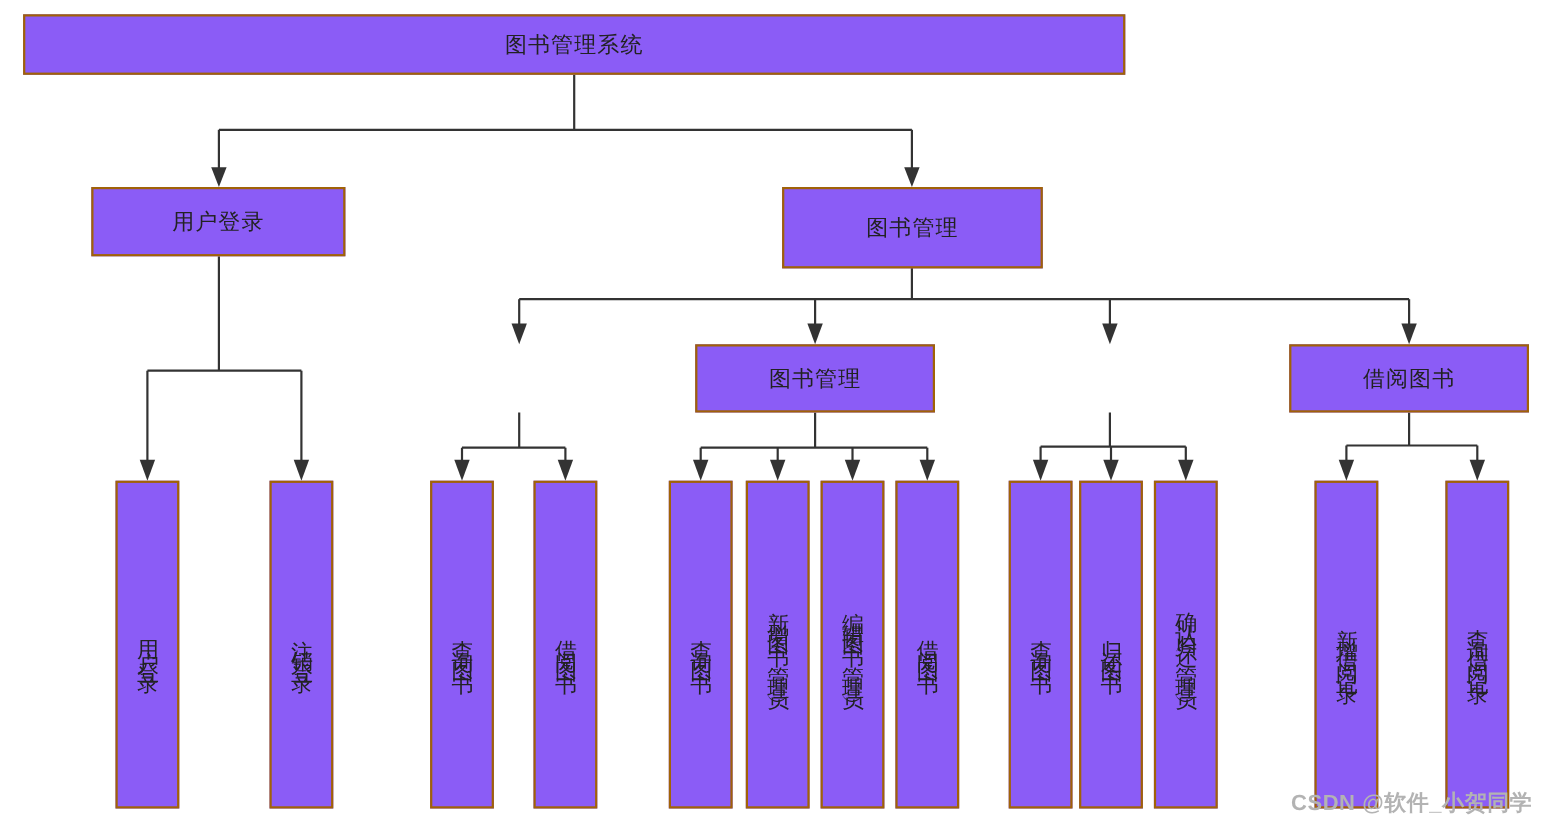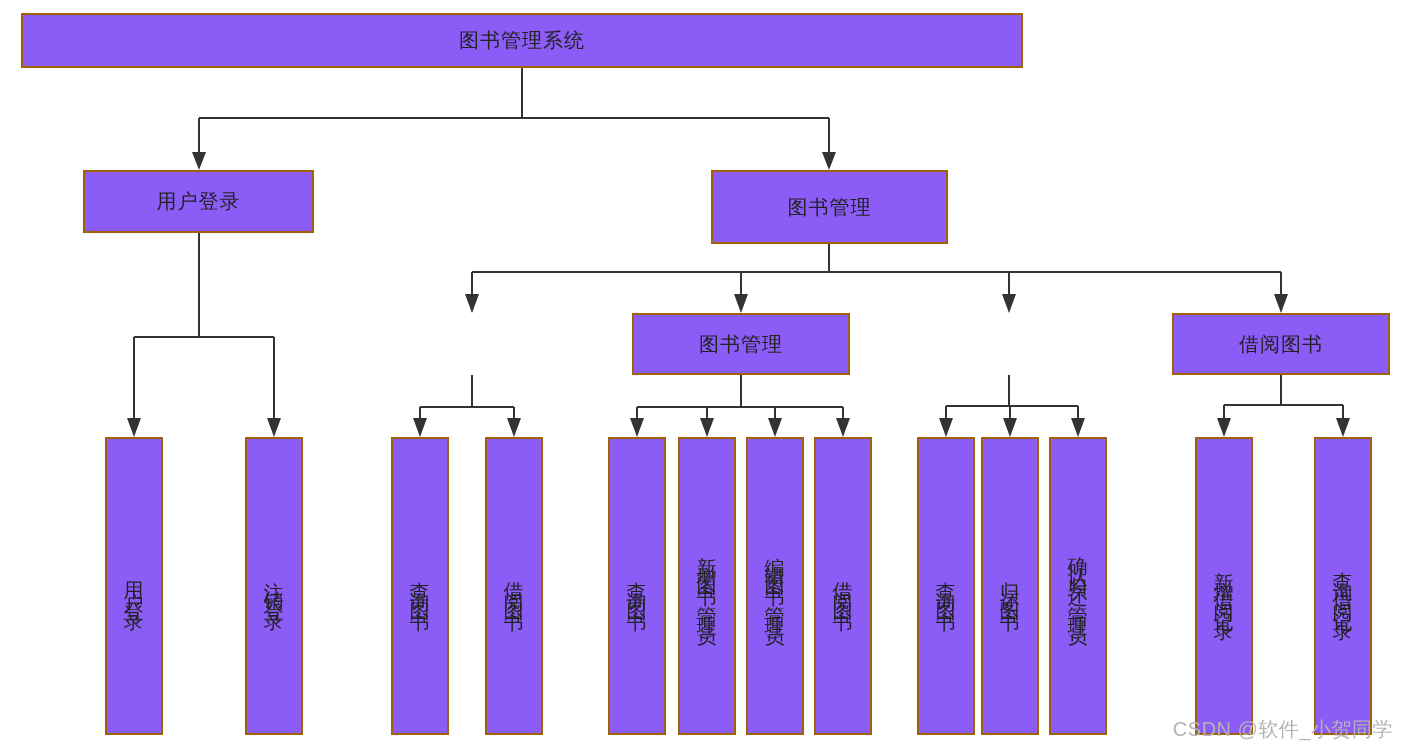--- a/index.html
+++ b/index.html
@@ -43,20 +43,21 @@
   }
   #watermark {
     position: absolute;
     top: 716px;
     right: 12px;
     font-size: 20px;
     letter-spacing: 0.5px;
     color: #b3b3b3;
     white-space: nowrap;
     z-index: 5;
+    font-weight: bold;
   }
 </style>
 </head>
 <body>
 
 <div id="stage">
 
   <svg id="wires" viewBox="0 0 1405 747" xmlns="http://www.w3.org/2000/svg">
     <g>
       <path class="ln" d="M522 68 V118"></path>

